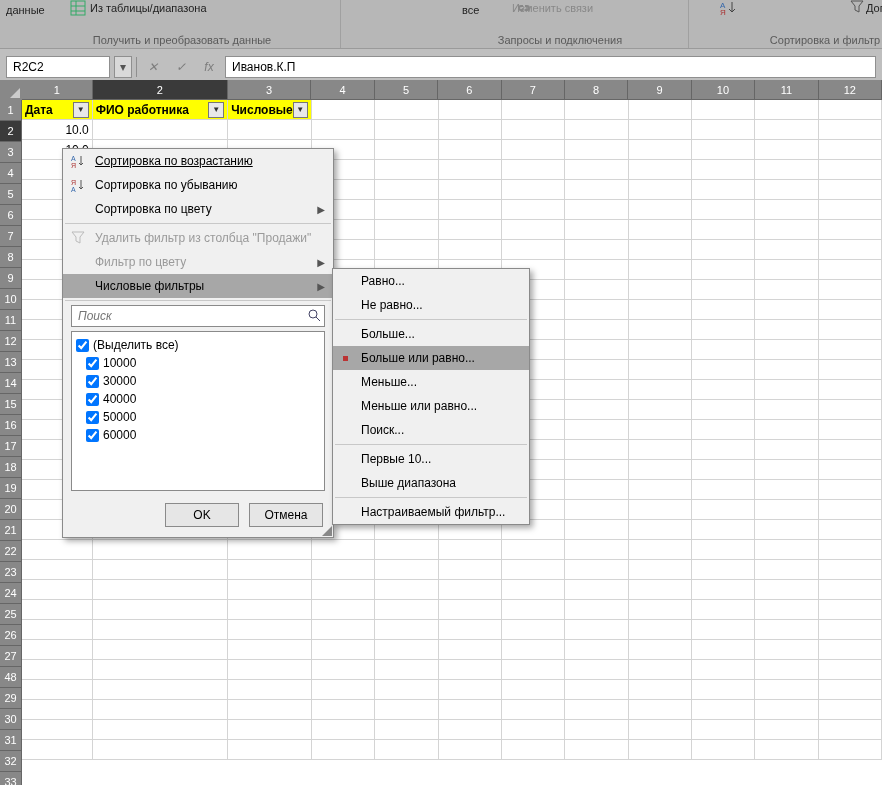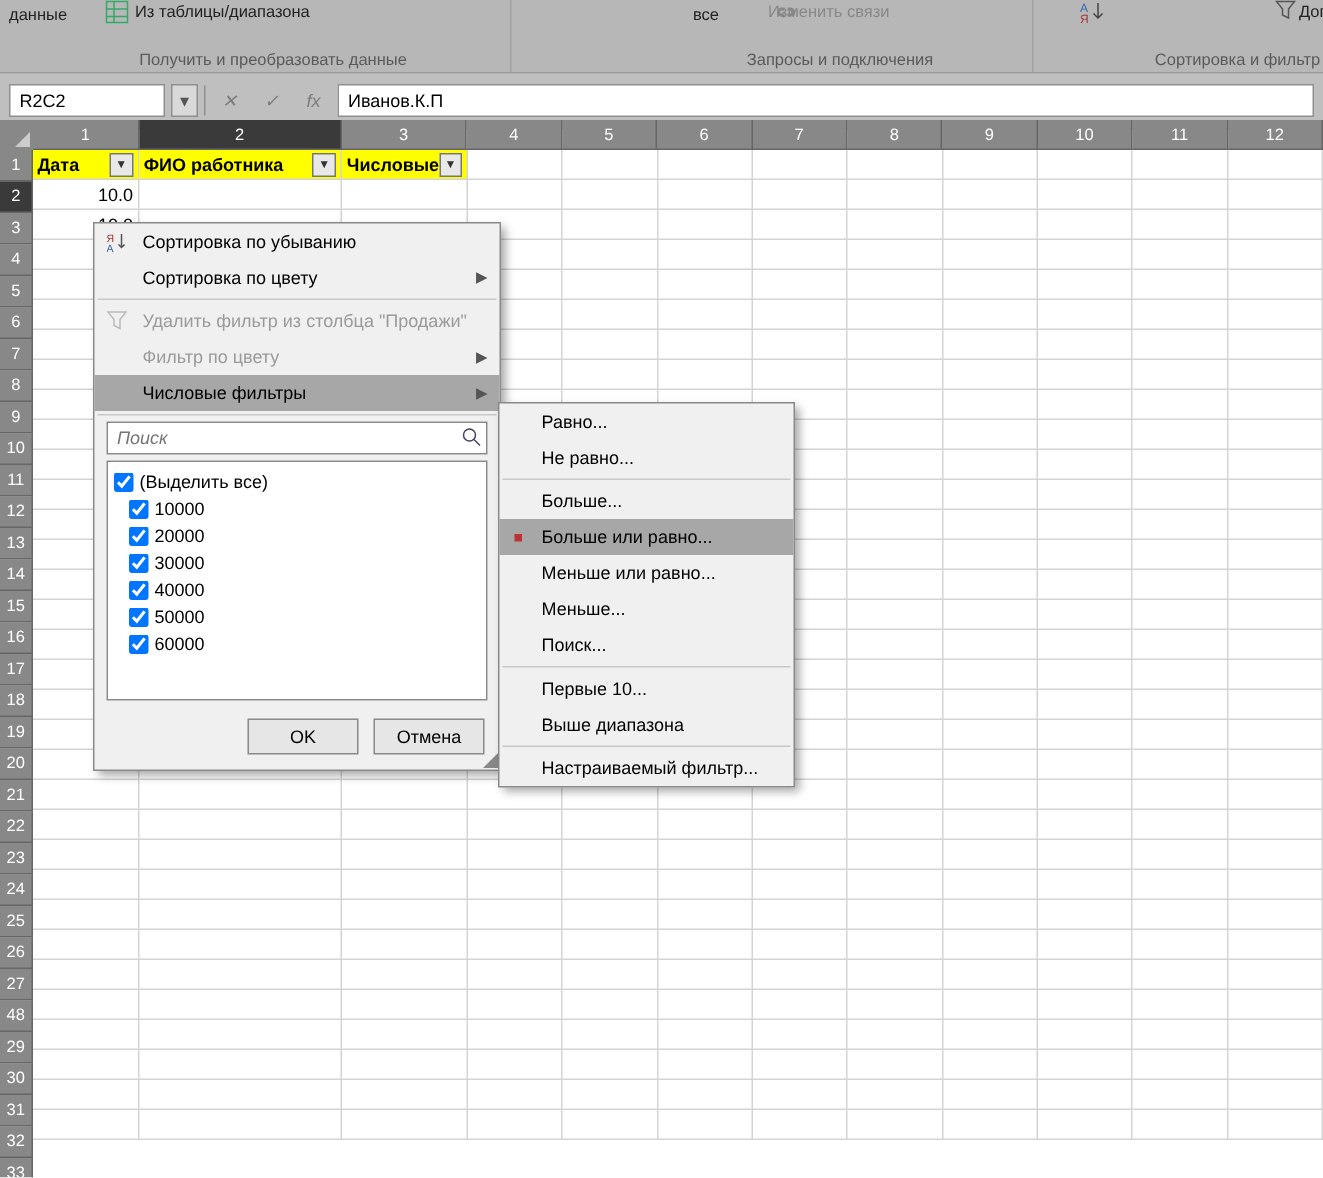--- a/index.html
+++ b/index.html
@@ -637,20 +637,30 @@
           <div class="cell" style="width: 68px;"></div>
           <div class="cell" style="width: 68px;"></div>
         </div>
       </div>
 </div>
 
 <div class="popup">
   <div class="mi">
     <span class="ic">
       <svg width="14" height="14">
+            <text x="0" y="7" font-size="7" fill="#36a">А</text>
+            <text x="0" y="14" font-size="7" fill="#a33">Я</text>
+            <path d="M10 2v9m-2-2 2 2 2-2" stroke="#555" fill="none"></path>
+          </svg>
+    </span>
+    <span><span class="u">Сортировка по возрастанию</span></span>
+  </div>
+  <div class="mi">
+    <span class="ic">
+      <svg width="14" height="14">
             <text x="0" y="7" font-size="7" fill="#a33">Я</text>
             <text x="0" y="14" font-size="7" fill="#36a">А</text>
             <path d="M10 2v9m-2-2 2 2 2-2" stroke="#555" fill="none"></path>
           </svg>
     </span>
     <span>Сортировка по убыванию</span>
   </div>
   <div class="mi">
     <span class="ic"></span>
     <span>Сортировка по цвету</span>
@@ -687,24 +697,20 @@
   </div>
   <div class="list">
     <div class="li" style="padding-left:0">
       <input type="checkbox" checked="" style="">
       <span>(Выделить все)</span>
     </div>
     <div id="fitems">
           <div class="li">
             <input type="checkbox" checked="" style="">
             <span>10000</span>
-          </div>
-          <div class="li">
-            <input type="checkbox" checked="" style="">
-            <span>20000</span>
           </div>
           <div class="li">
             <input type="checkbox" checked="" style="">
             <span>30000</span>
           </div>
           <div class="li">
             <input type="checkbox" checked="" style="">
             <span>40000</span>
           </div>
           <div class="li">
@@ -732,26 +738,26 @@
         <span>Не равно...</span>
       </div>
   <div class="sep"></div>
   <div class="mi">
         <span>Больше...</span>
       </div>
   <div class="mi hl">
         <span>Больше или равно...</span>
       </div>
   <div class="mi">
+        <span>Меньше...</span>
+      </div>
+  <div class="mi">
         <span>Меньше или равно...</span>
       </div>
   <div class="mi">
-        <span>Меньше...</span>
-      </div>
-  <div class="mi">
         <span>Поиск...</span>
       </div>
   <div class="sep"></div>
   <div class="mi">
         <span>Первые 10...</span>
       </div>
   <div class="mi">
         <span>Выше диапазона</span>
       </div>
   <div class="sep"></div>

